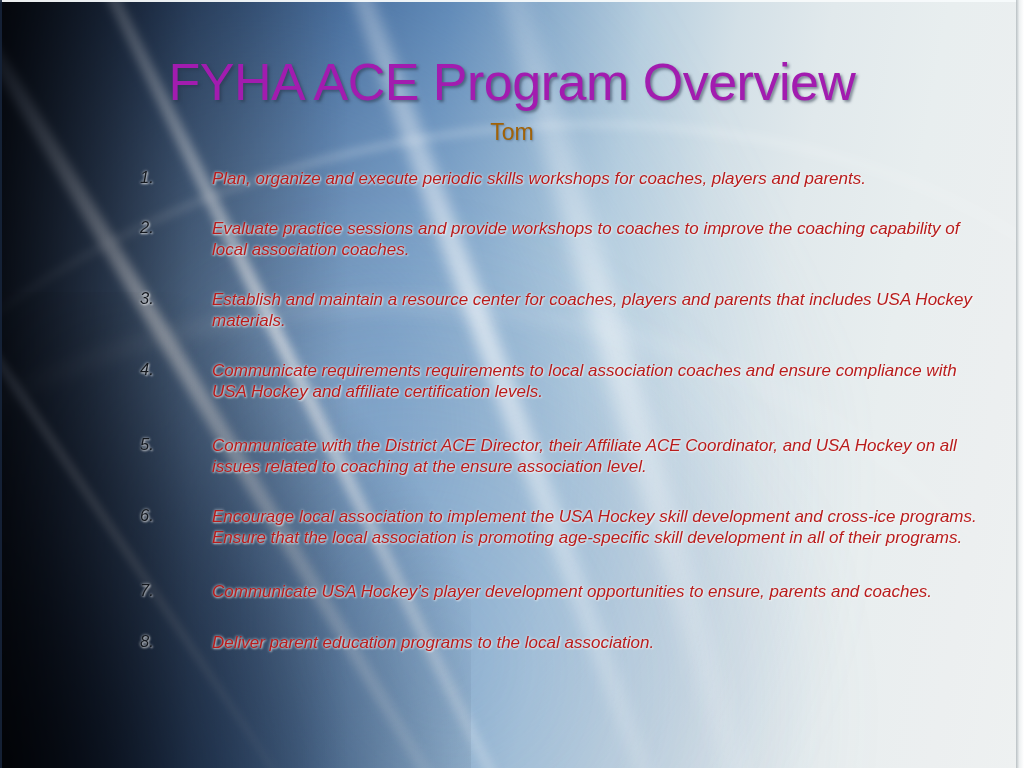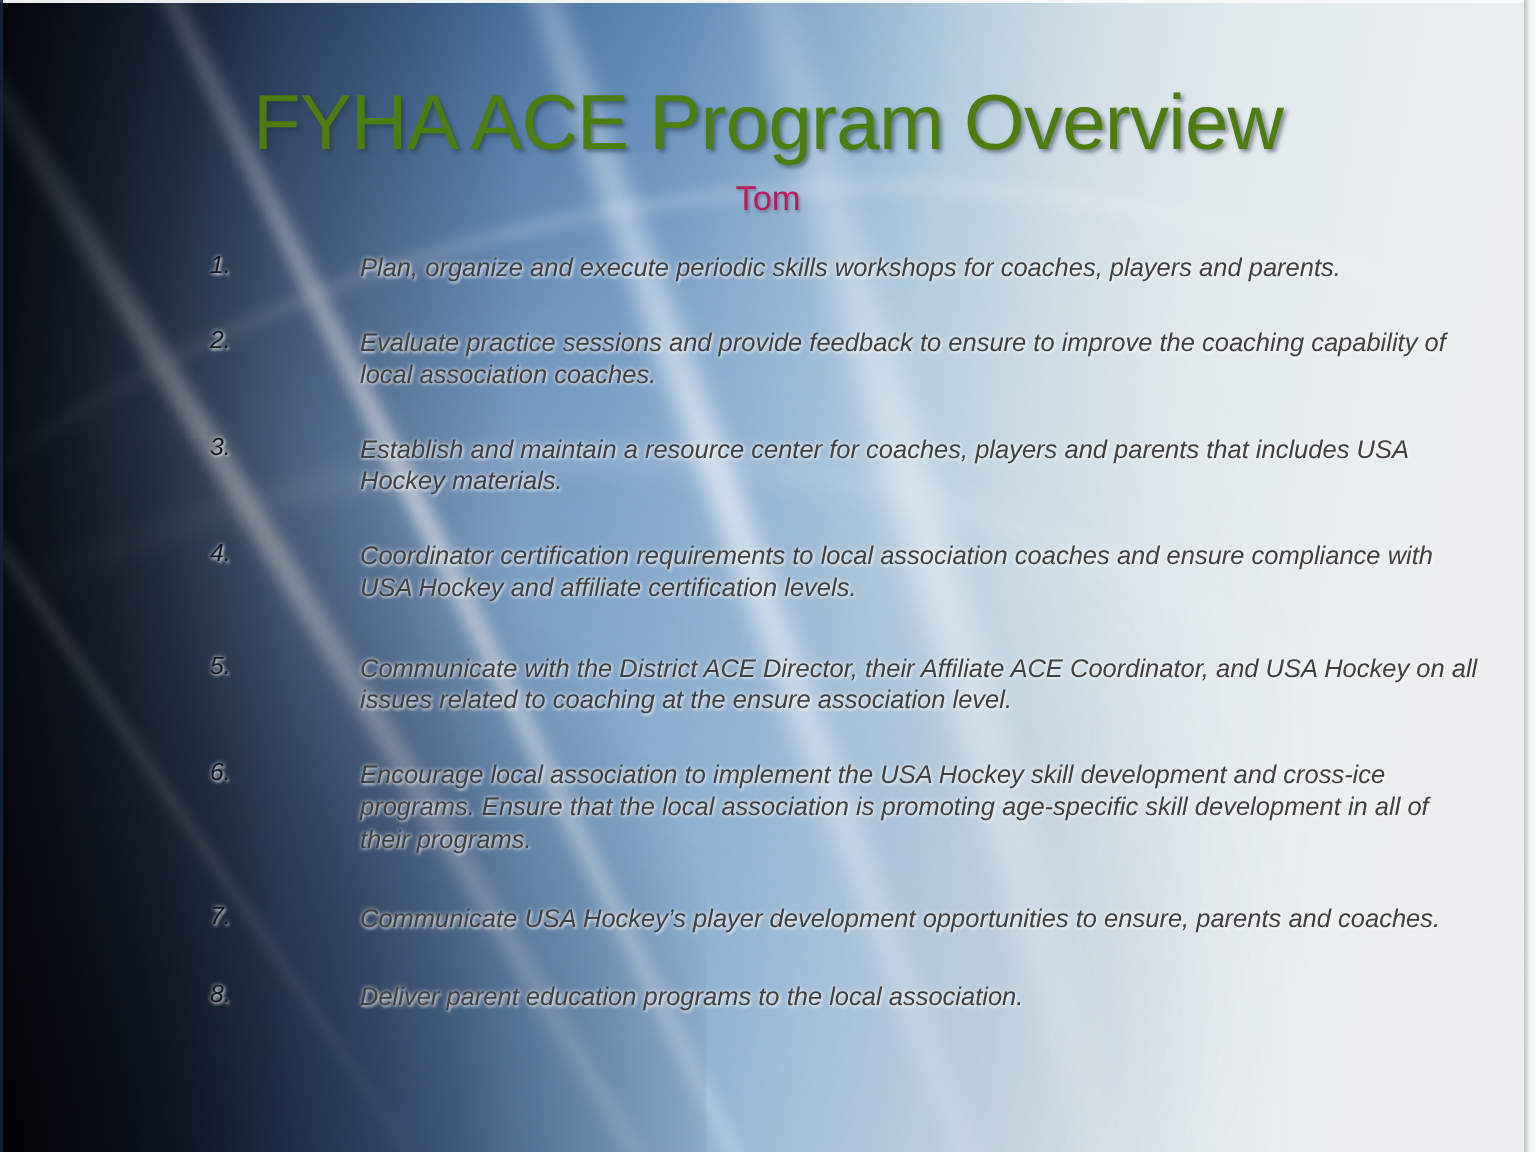--- a/index.html
+++ b/index.html
@@ -236,34 +236,34 @@
 
   .title {
     position: absolute;
     left: 0;
     right: 0;
     top: 52px;
     text-align: center;
     font-size: 52px;
     font-weight: 400;
     letter-spacing: -0.5px;
-    color: #4d7c0f;
+    color: #a21caf;
     text-shadow: 2px 2px 3px rgba(40,55,75,0.55);
     white-space: nowrap;
   }
 
   .subtitle {
     position: absolute;
     left: 0;
     right: 0;
     top: 119px;
     text-align: center;
     font-size: 23px;
     font-weight: 400;
-    color: #be185d;
+    color: #a16207;
     text-shadow: 1px 1px 2px rgba(60,75,95,0.45);
   }
 
   .list {
     position: absolute;
     left: 140px;
     top: 168px;
     width: 850px;
   }
 
@@ -286,24 +286,23 @@
     text-shadow: 0 0 3px rgba(255,255,255,0.85),
                  1px 1px 2px rgba(255,255,255,0.6);
   }
 
   .item-text {
     display: block;
     font-style: italic;
     font-size: 17px;
     line-height: 21.5px;
     font-weight: 400;
-    color: #404040;
+    color: #b91c1c;
     text-shadow: 0 0 3px rgba(255,255,255,0.85),
                  1px 1px 2px rgba(255,255,255,0.55);
-    margin-left: 28px;
   }
 
   
   .item-1 { margin-bottom: 28px; }
   .item-2 { margin-bottom: 28px; }
   .item-3 { margin-bottom: 28px; }
   .item-4 { margin-bottom: 32px; }
   .item-5 { margin-bottom: 28px; }
   .item-6 { margin-bottom: 32px; }
   .item-7 { margin-bottom: 30px; }
@@ -339,31 +338,31 @@
 
     <div class="list">
 
       <div class="item item-1">
         <span class="item-num">1.</span>
         <span class="item-text">Plan, organize and execute periodic skills workshops for coaches, players and parents.</span>
       </div>
 
       <div class="item item-2">
         <span class="item-num">2.</span>
-        <span class="item-text">Evaluate practice sessions and provide feedback to ensure to improve the coaching capability of local association coaches.</span>
+        <span class="item-text">Evaluate practice sessions and provide workshops to coaches to improve the coaching capability of local association coaches.</span>
       </div>
 
       <div class="item item-3">
         <span class="item-num">3.</span>
         <span class="item-text">Establish and maintain a resource center for coaches, players and parents that includes USA Hockey materials.</span>
       </div>
 
       <div class="item item-4">
         <span class="item-num">4.</span>
-        <span class="item-text">Coordinator certification requirements to local association coaches and ensure compliance with USA Hockey and affiliate certification levels.</span>
+        <span class="item-text">Communicate requirements requirements to local association coaches and ensure compliance with USA Hockey and affiliate certification levels.</span>
       </div>
 
       <div class="item item-5">
         <span class="item-num">5.</span>
         <span class="item-text">Communicate with the District ACE Director, their Affiliate ACE Coordinator, and USA Hockey on all issues related to coaching at the ensure association level.</span>
       </div>
 
       <div class="item item-6">
         <span class="item-num">6.</span>
         <span class="item-text">Encourage local association to implement the USA Hockey skill development and cross-ice programs. Ensure that the local association is promoting age-specific skill development in all of their programs.</span>

